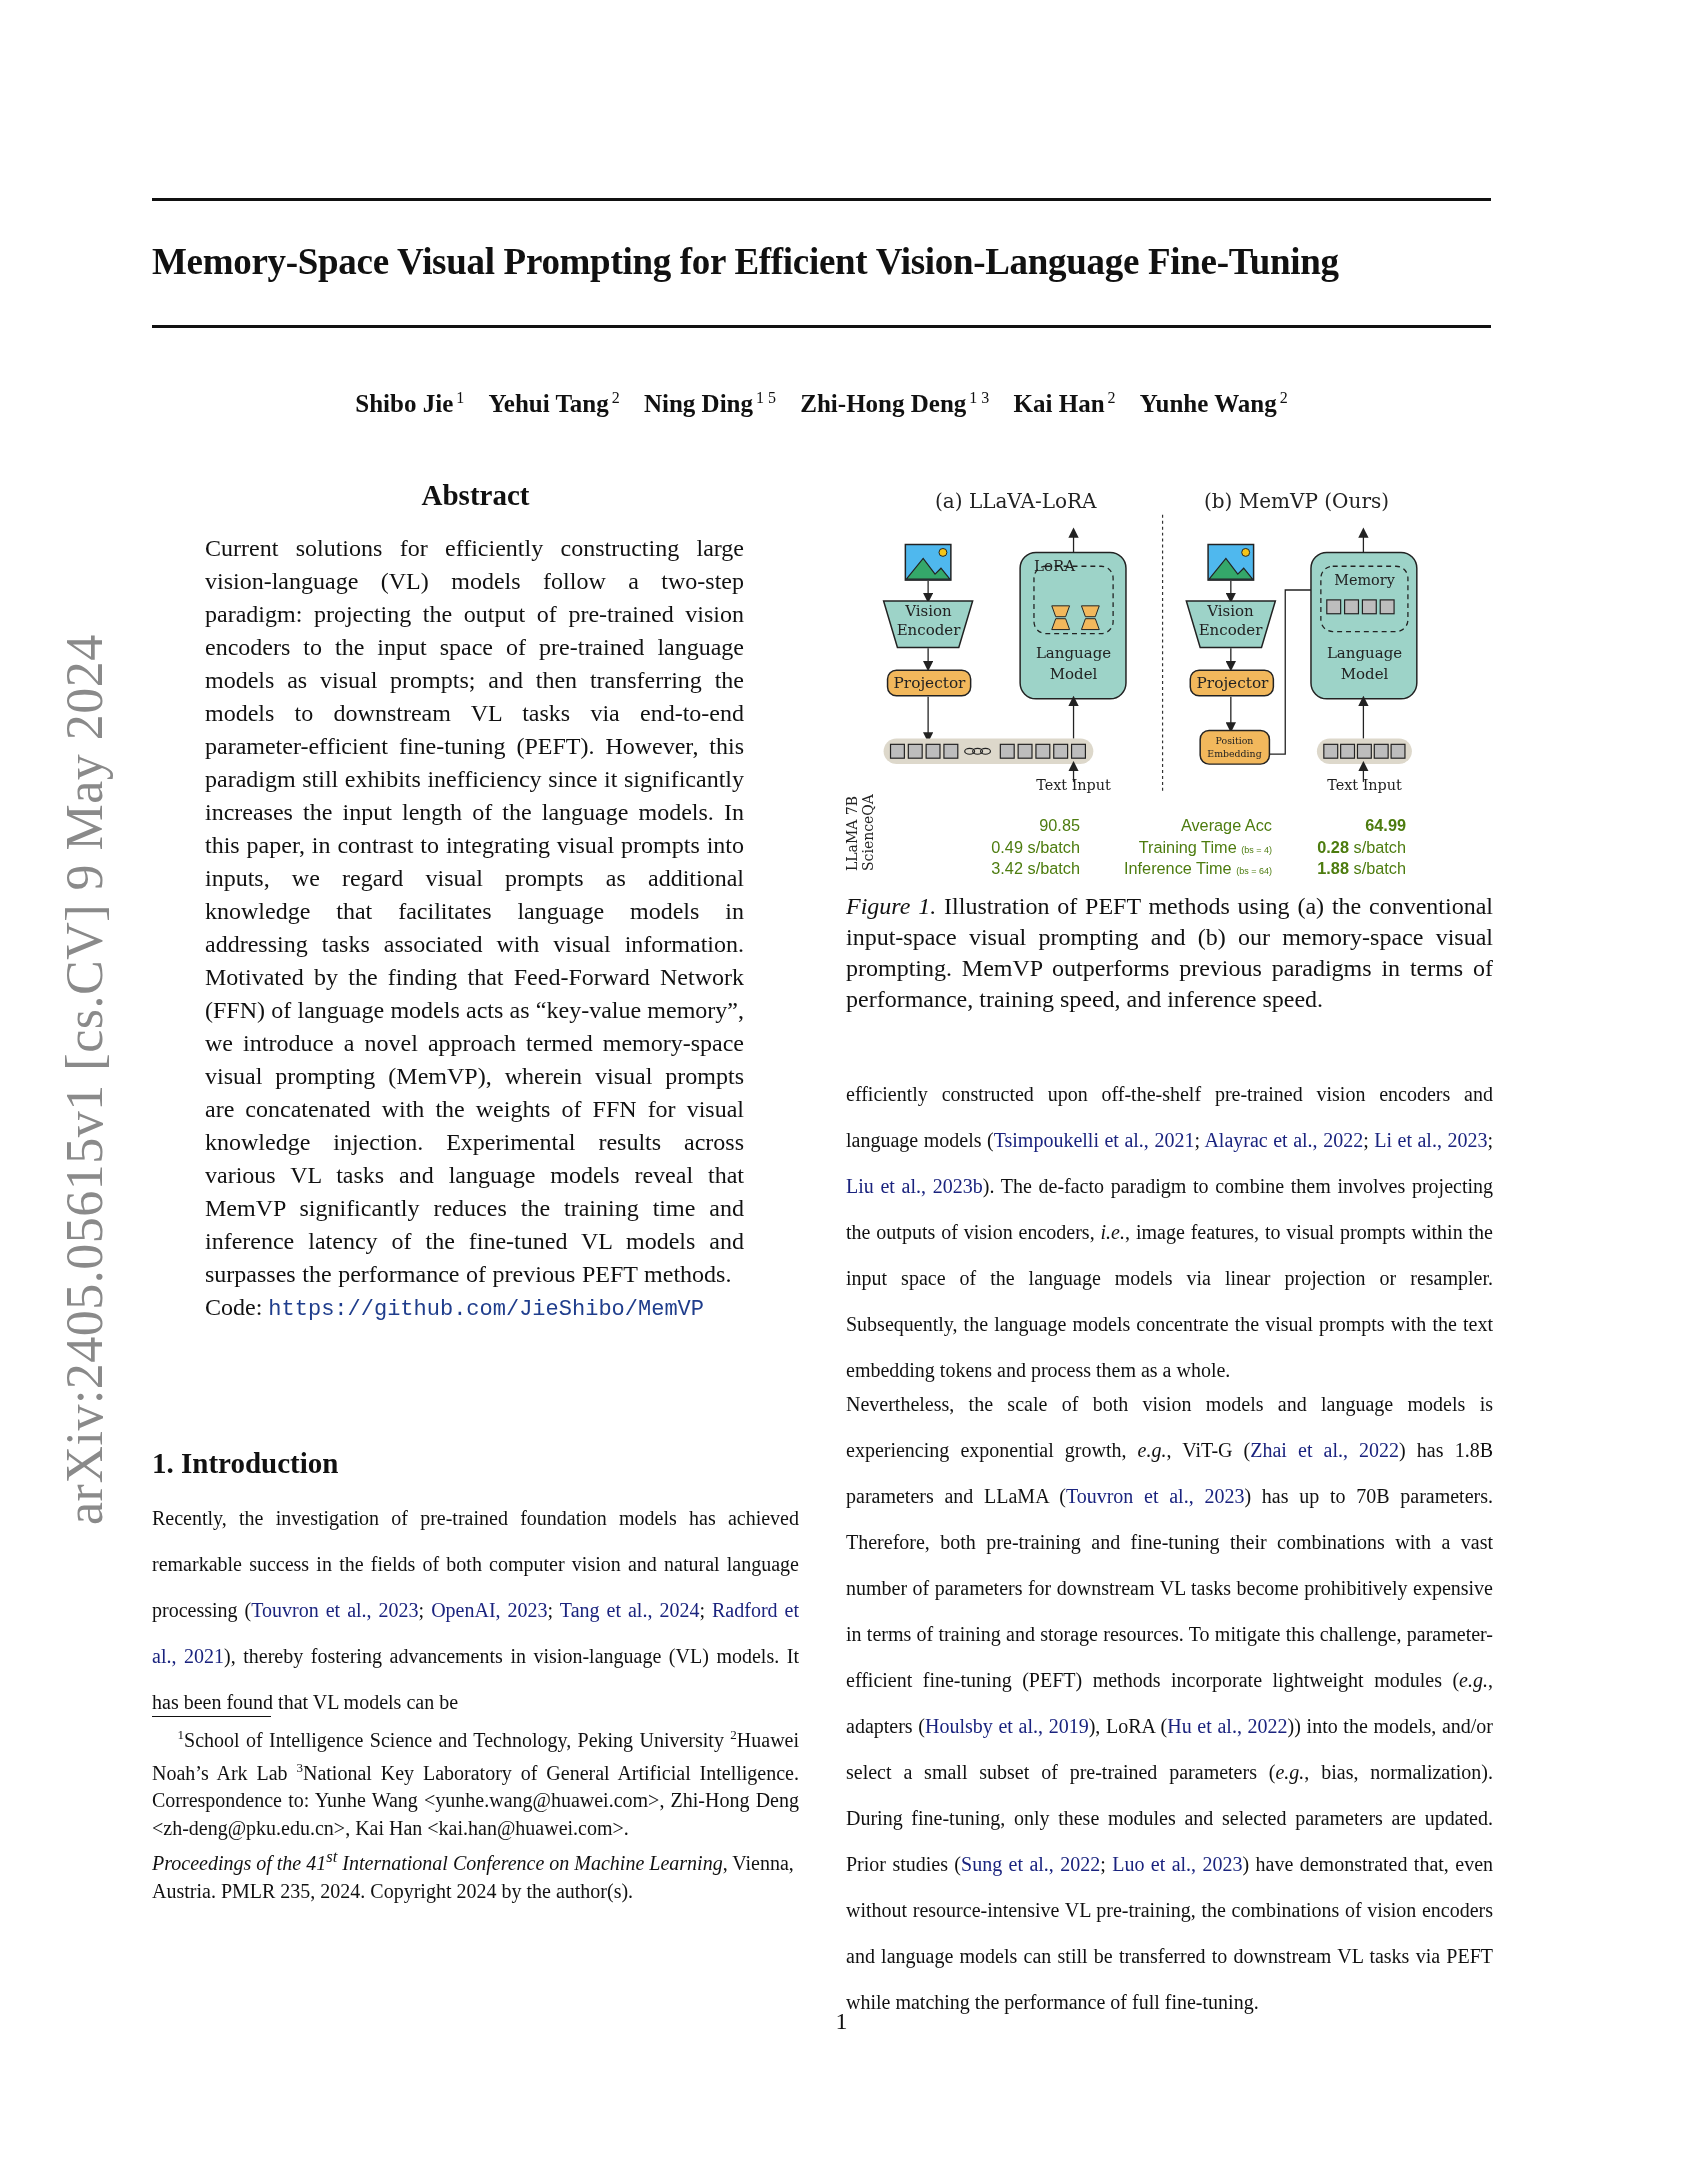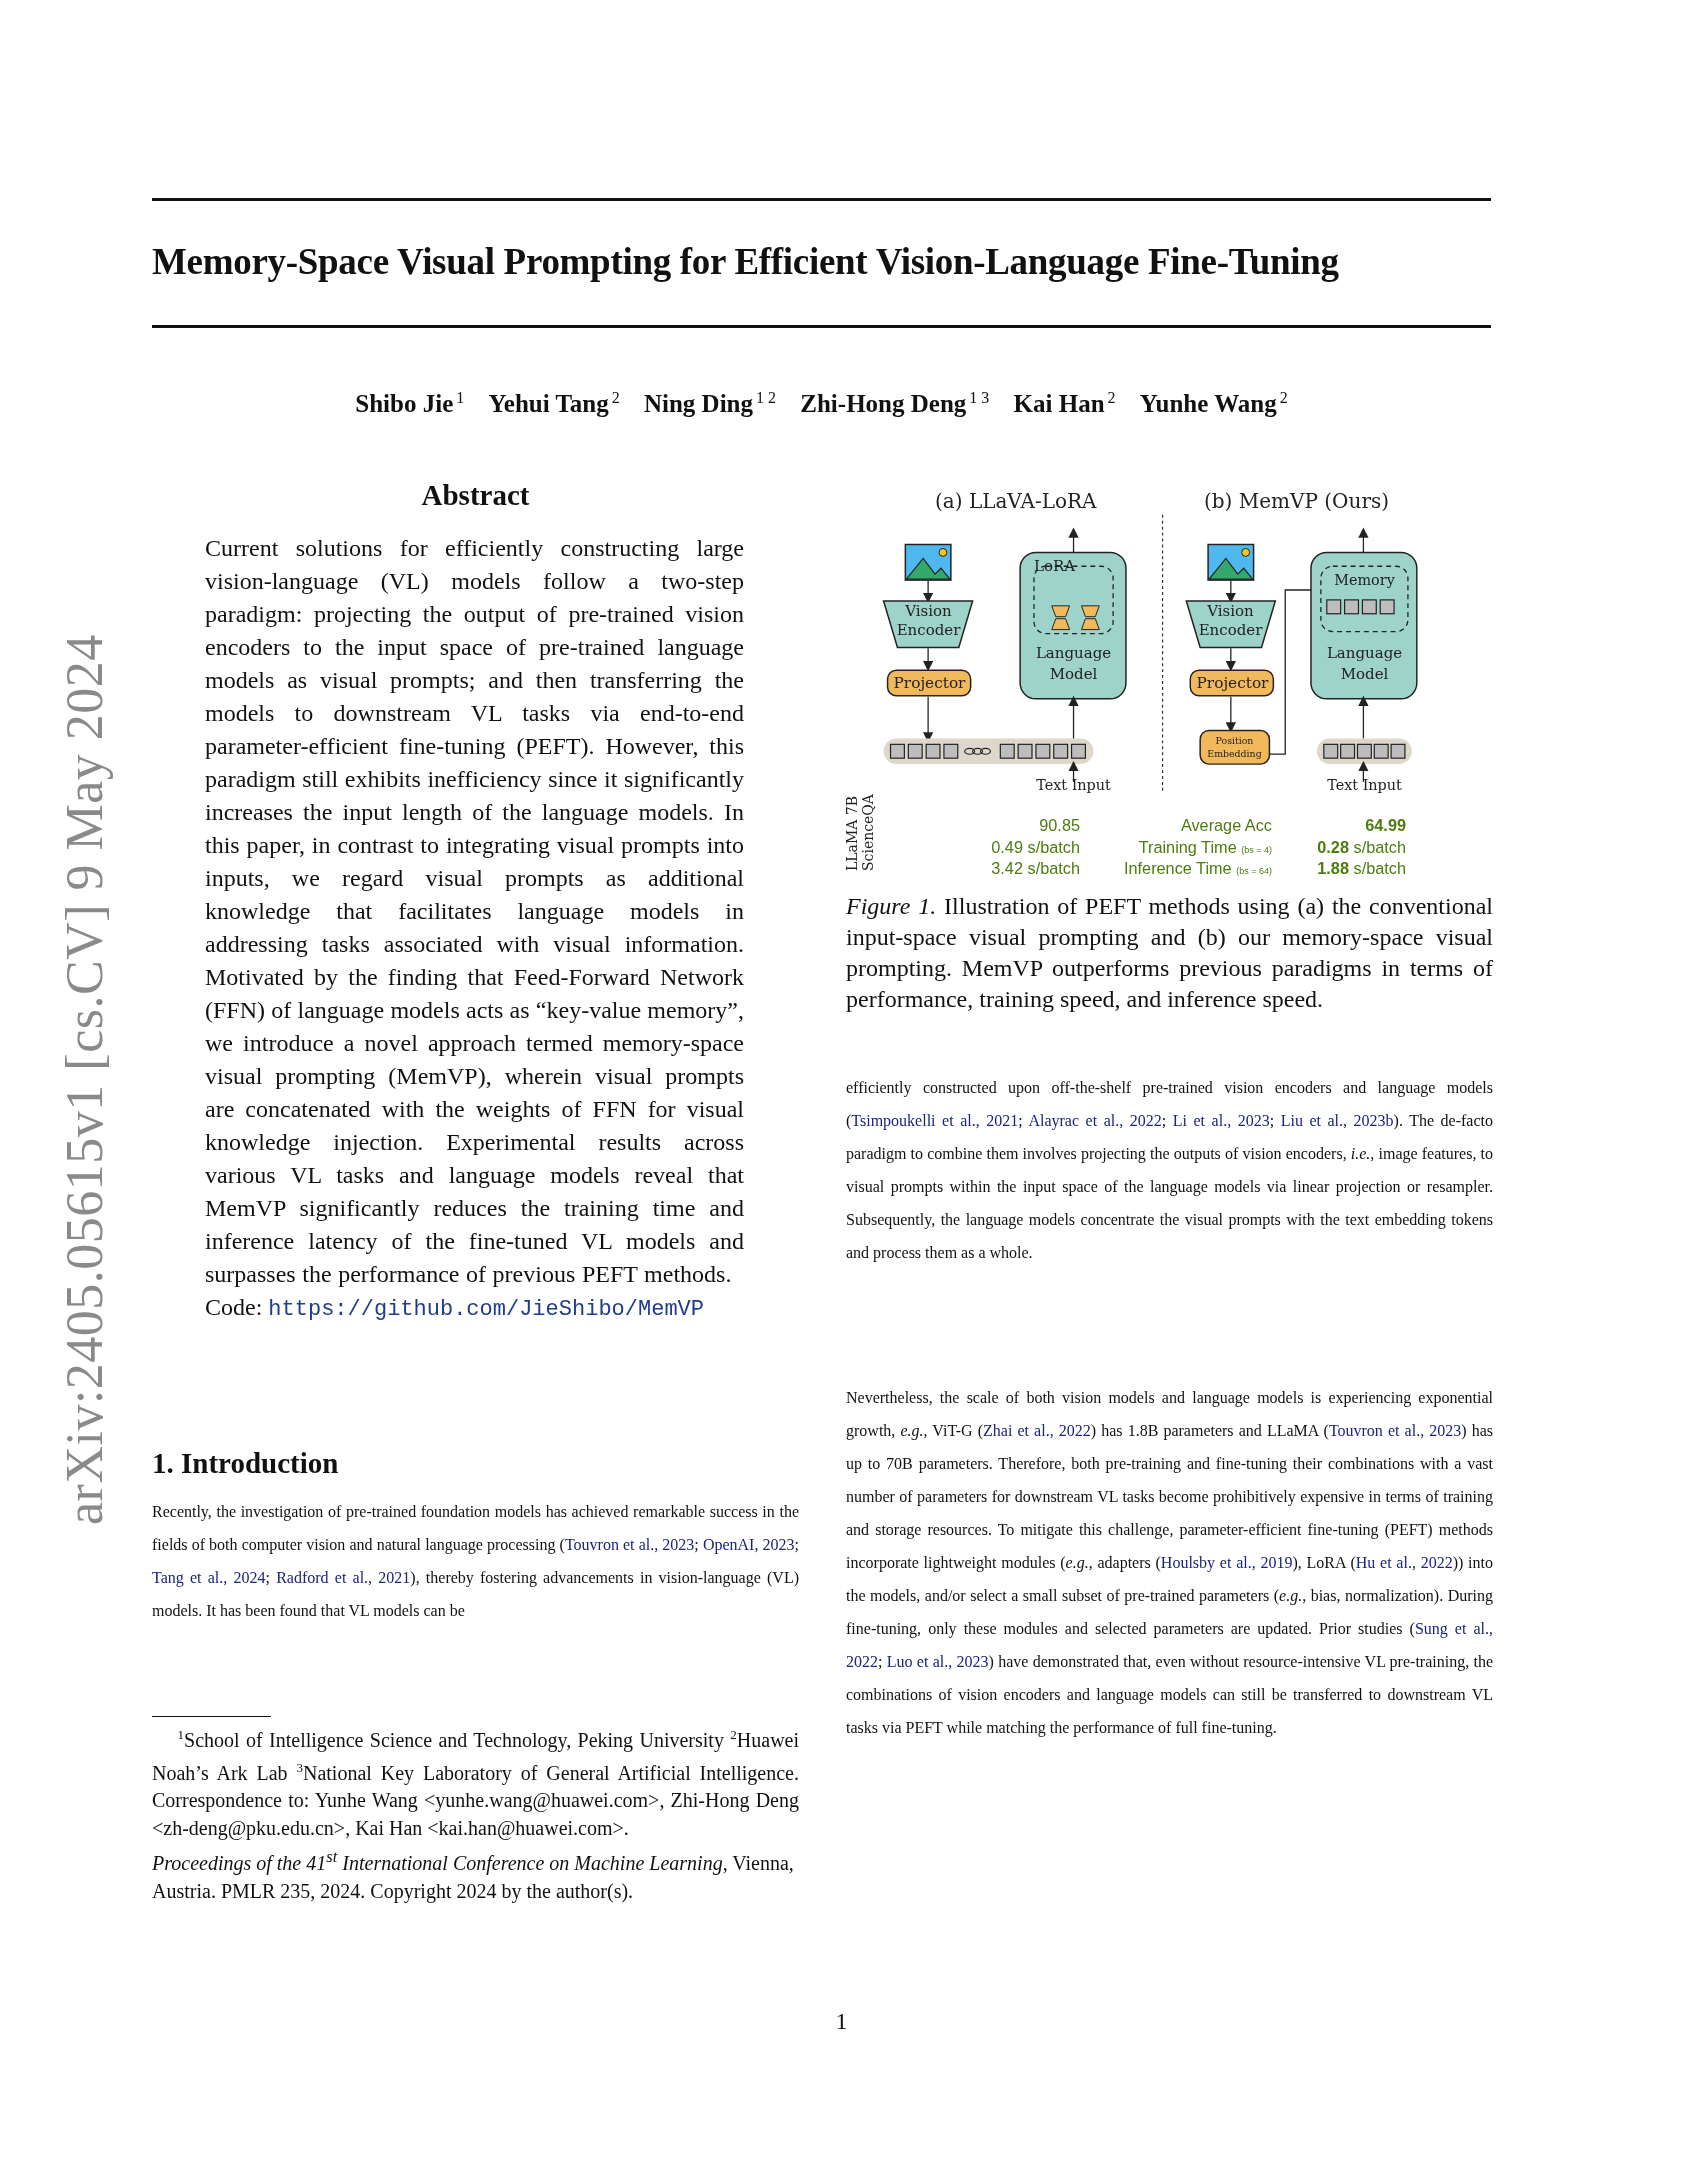--- a/index.html
+++ b/index.html
@@ -9,21 +9,21 @@
   .title { position: absolute; left: 152px; width: 1339px; top: 240px; text-align: left;
            font-weight: bold; font-size: 37px; letter-spacing: -0.3px; }
   .authors { position: absolute; left: 152px; width: 1339px; top: 389px; text-align: center;
              font-weight: bold; font-size: 25px; }
   .authors .au { margin: 0 9px; }
   .authors sup { font-weight: normal; font-size: 16px; vertical-align: 9px; margin-left: 3px; }
   .arxiv { position: absolute; left: 55px; top: 1525px; transform-origin: 0 0; transform: rotate(-90deg);
            font-family: "Liberation Serif", serif; font-size: 52px; color: #8a8a8a; white-space: nowrap; letter-spacing: 0.5px; }
   .col-left { position: absolute; left: 152px; width: 647px; }
   .col-right { position: absolute; left: 846px; width: 647px; }
-  .p { font-size: 16px; line-height: 33px; text-align: justify; margin: 0; hyphens: none; }
+  .p { font-size: 20px; line-height: 46px; text-align: justify; margin: 0; hyphens: none; }
   .abs-h { position: absolute; left: 152px; width: 647px; top: 479px; text-align: center;
            font-weight: bold; font-size: 29px; }
   .abstract { position: absolute; left: 205px; width: 539px; top: 532px; }
   .abstract .p { font-size: 24px; line-height: 33px; }
   .mono { font-family: "Liberation Mono", "DejaVu Sans Mono", monospace; color: #1f3d8c; font-size: 22px; }
   .cite { color: #1a237e; }
   .sec-h { position: absolute; left: 152px; top: 1447px; font-weight: bold; font-size: 29px; }
   .fn-rule { position: absolute; left: 152px; top: 1716px; width: 119px; height: 1px; background: #111; }
   .fn { position: absolute; left: 152px; width: 647px; top: 1721px; font-size: 20px; line-height: 28px; text-align: justify; }
   .fn sup { font-size: 13px; }
@@ -45,21 +45,21 @@
 
 <div class="arxiv">arXiv:2405.05615v1  [cs.CV]  9 May 2024</div>
 
 <div class="rule" style="top:198px"></div>
 <div class="title">Memory-Space Visual Prompting for Efficient Vision-Language Fine-Tuning</div>
 <div class="rule" style="top:325px"></div>
 
 <div class="authors">
   <span class="au"><span>Shibo Jie</span><sup>1</sup></span>
   <span class="au"><span>Yehui Tang</span><sup>2</sup></span>
-  <span class="au"><span>Ning Ding</span><sup>1 2</sup></span>
+  <span class="au"><span>Ning Ding</span><sup>1 5</sup></span>
   <span class="au"><span>Zhi-Hong Deng</span><sup>1 3</sup></span>
   <span class="au"><span>Kai Han</span><sup>2</sup></span>
   <span class="au"><span>Yunhe Wang</span><sup>2</sup></span>
 </div>
 
 <div class="abs-h">Abstract</div>
 <div class="abstract">
   <p class="p"><span>Current solutions for efficiently constructing large vision-language (VL) models follow a two-step paradigm: projecting the output of pre-trained vision encoders to the input space of pre-trained language models as visual prompts; and then transferring the models to downstream VL tasks via end-to-end parameter-efficient fine-tuning (PEFT). However, this paradigm still exhibits inefficiency since it significantly increases the input length of the language models. In this paper, in contrast to integrating visual prompts into inputs, we regard visual prompts as additional knowledge that facilitates language models in addressing tasks associated with visual information. Motivated by the finding that Feed-Forward Network (FFN) of language models acts as “key-value memory”, we introduce a novel approach termed memory-space visual prompting (MemVP), wherein visual prompts are concatenated with the weights of FFN for visual knowledge injection. Experimental results across various VL tasks and language models reveal that MemVP significantly reduces the training time and inference latency of the fine-tuned VL models and surpasses the performance of previous PEFT methods.</span>
   &nbsp; <span>Code:</span>
   <span class="mono">https://github.com/JieShibo/MemVP</span></p>

